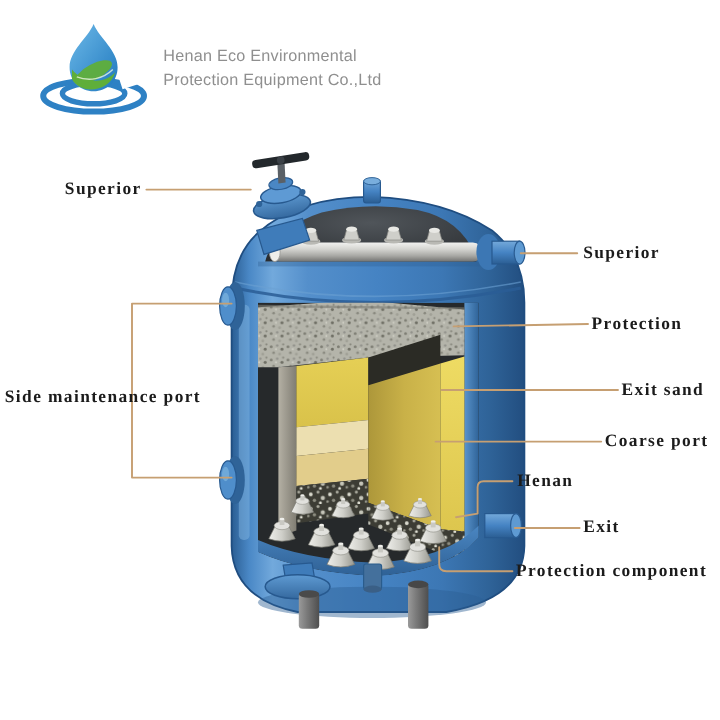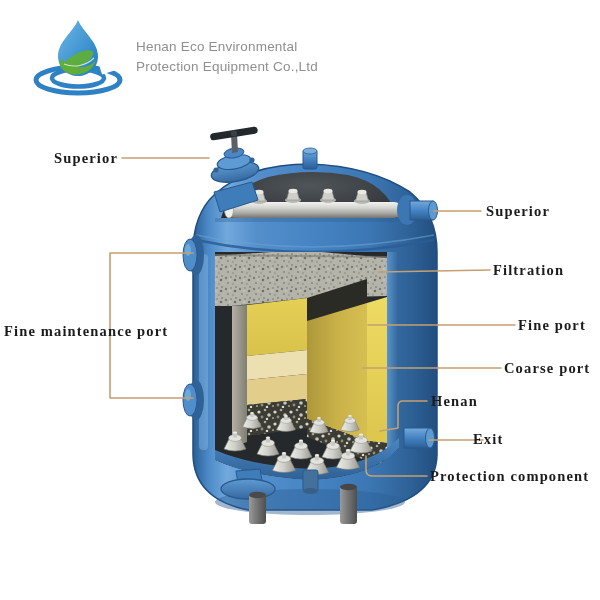--- a/index.html
+++ b/index.html
@@ -276,21 +276,21 @@
         <path d="M38,48 C48,52 60,50 68,42" fill="none" stroke="#e8f4e0" stroke-width="1.2" opacity=".8"></path>
       </g>
     </svg>
     <div class="logo-text">
       <div>Henan Eco Environmental</div>
       <div>Protection Equipment Co.,Ltd</div>
     </div>
   </div>
 
   <div class="lbl" style="right:482px;top:149px">Superior</div>
-  <div class="lbl" style="left:4px;top:322px">Fine maintenance port</div>
+  <div class="lbl" style="left:4px;top:322px">Side maintenance port</div>
   <div class="lbl" style="left:486px;top:202px">Superior</div>
-  <div class="lbl" style="left:493px;top:261px">Filtration</div>
-  <div class="lbl" style="left:518px;top:316px">Fine port</div>
+  <div class="lbl" style="left:493px;top:261px">Protection</div>
+  <div class="lbl" style="left:518px;top:316px">Exit sand</div>
   <div class="lbl" style="left:504px;top:359px">Coarse port</div>
   <div class="lbl" style="left:431px;top:392px">Henan</div>
-  <div class="lbl" style="left:473px;top:430px">Exit</div>
+  <div class="lbl" style="left:486px;top:430px">Exit</div>
   <div class="lbl" style="left:430px;top:467px">Protection component</div>
 </div>
 
 </body></html>

